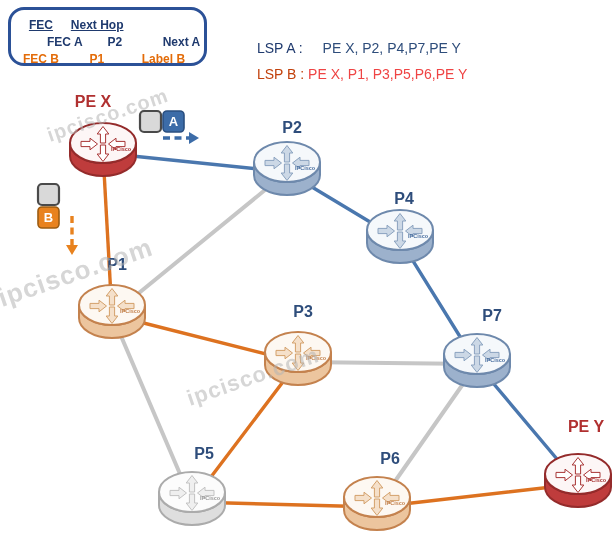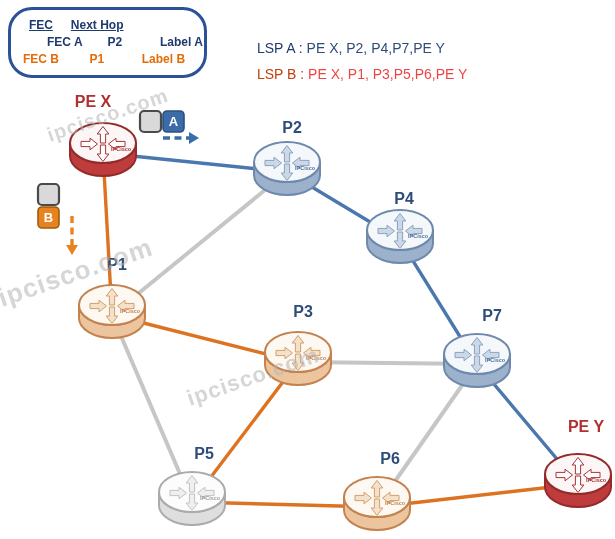--- a/index.html
+++ b/index.html
@@ -1,35 +1,35 @@
 <!DOCTYPE html>
 <html><head>
 <meta charset="utf-8">
 <style>
   html,body{margin:0;padding:0;background:#fff;}
   #stage{position:relative;width:615px;height:539px;background:#ffffff;overflow:hidden;
          font-family:"Liberation Sans",sans-serif;}
   #diagram{position:absolute;left:0;top:0;}
 
   
-  #fwd-table{position:absolute;left:8px;top:7px;width:199px;height:71px;
-             border:3px solid #2b5197;border-radius:24px;background:#fff;
+  #fwd-table{position:absolute;left:8px;top:7px;width:199px;height:59px;
+             border:3px solid #2b5197;border-radius:16px;background:#fff;
              padding-top:7px;box-sizing:border-box;z-index:3;}
   .t-row{display:grid;grid-template-columns:31% 27% 42%;line-height:17px;}
   .t-cell{text-align:center;font-size:12px;font-weight:bold;white-space:nowrap;}
   .t-head .t-cell{color:#1f3a6e;text-decoration:underline;}
   .row-a .t-cell{color:#1f3a6e;padding-left:36px;}
   .row-b .t-cell{color:#e36c09;}
 
   
   #lsp-legend{position:absolute;left:257px;top:40px;z-index:3;}
   .lsp{font-size:14px;white-space:nowrap;margin-bottom:10px;}
   .lsp-name{font-weight:normal;}
   .lsp-a .lsp-name{color:#1f3a6e;}
-  .lsp-a .lsp-path{color:#2e4d7b;}
+  .lsp-a .lsp-path{color:#2e4d7b;margin-left:16px;}
   .lsp-b .lsp-name{color:#c2410c;}
   .lsp-b .lsp-path{color:#ef4444;}
 </style>
 </head>
 <body>
 
 <div id="stage">
 
   <svg id="diagram" width="615" height="539" viewBox="0 0 615 539">
       <line x1="287" y1="172" x2="112" y2="315" stroke="#c6c6c6" stroke-width="4" stroke-linecap="round"></line>
@@ -155,21 +155,21 @@
     </svg>
 
   <div id="fwd-table">
     <div class="t-row t-head">
       <span class="t-cell">FEC</span>
       <span class="t-cell">Next Hop</span>
     </div>
     <div class="t-row row-a">
       <span class="t-cell">FEC A</span>
       <span class="t-cell">P2</span>
-      <span class="t-cell">Label A</span>
+      <span class="t-cell">Next A</span>
     </div>
     <div class="t-row row-b">
       <span class="t-cell">FEC B</span>
       <span class="t-cell">P1</span>
       <span class="t-cell">Label B</span>
     </div>
   </div>
 
   <div id="lsp-legend">
     <div class="lsp lsp-a">

